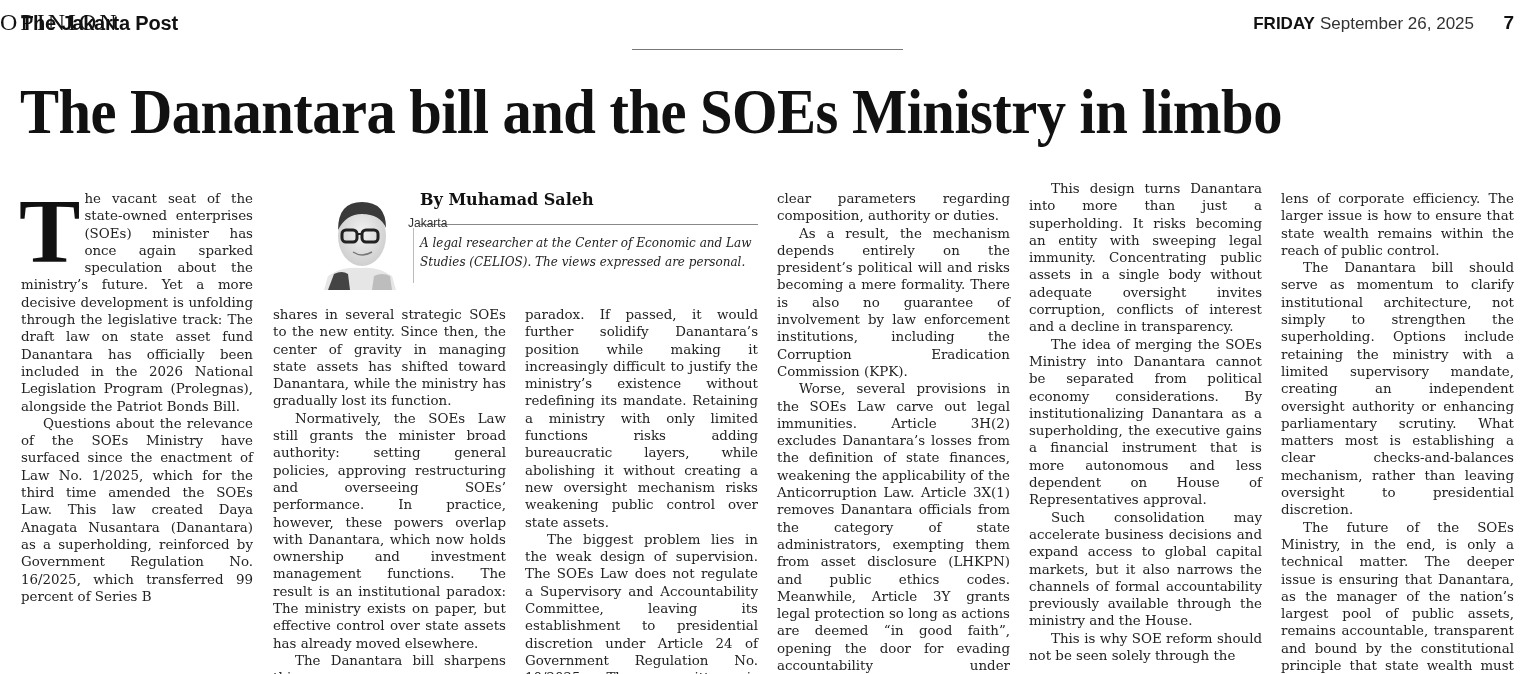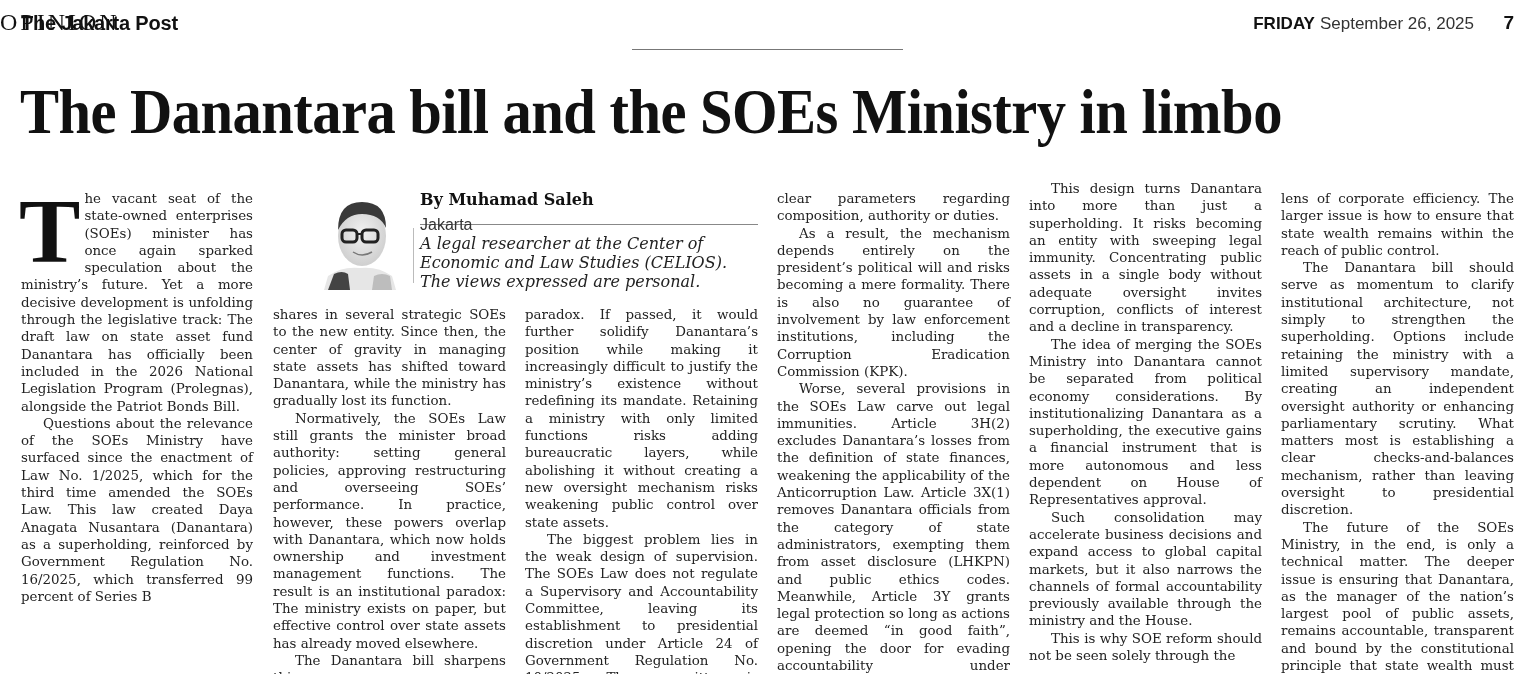--- a/index.html
+++ b/index.html
@@ -26,22 +26,22 @@
   #col4 { left: 777px; top: 190px; width: 233px; }
   #col5 { left: 1029px; top: 180px; width: 233px; }
   #col6 { left: 1281px; top: 190px; width: 233px; }
 
   .dropcap { float: left; font-family: "Liberation Serif", serif; font-size: 92px; line-height: 70px; padding-top: 6px; margin-right: 4px; margin-left: -2px; color: #111; font-weight: 700; }
 
   .byline-block { position: absolute; left: 320px; top: 190px; width: 440px; height: 110px; }
   .author-photo { position: absolute; left: 0; top: 0; width: 80px; height: 100px; }
   .photo-divider { position: absolute; left: 93px; top: 38px; width: 1px; height: 55px; background: #bbb; }
   .byline { position: absolute; left: 100px; top: 0; width: 338px; font-family: "DejaVu Serif", serif; font-weight: 700; font-size: 16px; color: #111; border-bottom: 1px solid #888; padding-bottom: 15px; }
-  .location { position: absolute; left: 100px; top: 26px; font-family: "Liberation Sans", sans-serif; font-size: 16px; color: #333; }
-  .author-bio { position: absolute; left: 100px; top: 44px; width: 340px; font-family: "DejaVu Serif", serif; font-style: italic; font-size: 16px; line-height: 19px; color: #222; }
+  .location { position: absolute; left: 88px; top: 26px; font-family: "Liberation Sans", sans-serif; font-size: 12px; color: #333; }
+  .author-bio { position: absolute; left: 100px; top: 44px; width: 340px; font-family: "DejaVu Serif", serif; font-style: italic; font-size: 12px; line-height: 19px; color: #222; }
 </style>
 </head>
 <body>
 
 <header class="masthead">
   <div class="paper-name">The Jakarta Post</div>
   <div class="section-label">OPINION</div>
   <div class="section-rule"></div>
   <div class="dateline">
     <span class="day">FRIDAY</span><span>September 26, 2025</span>

